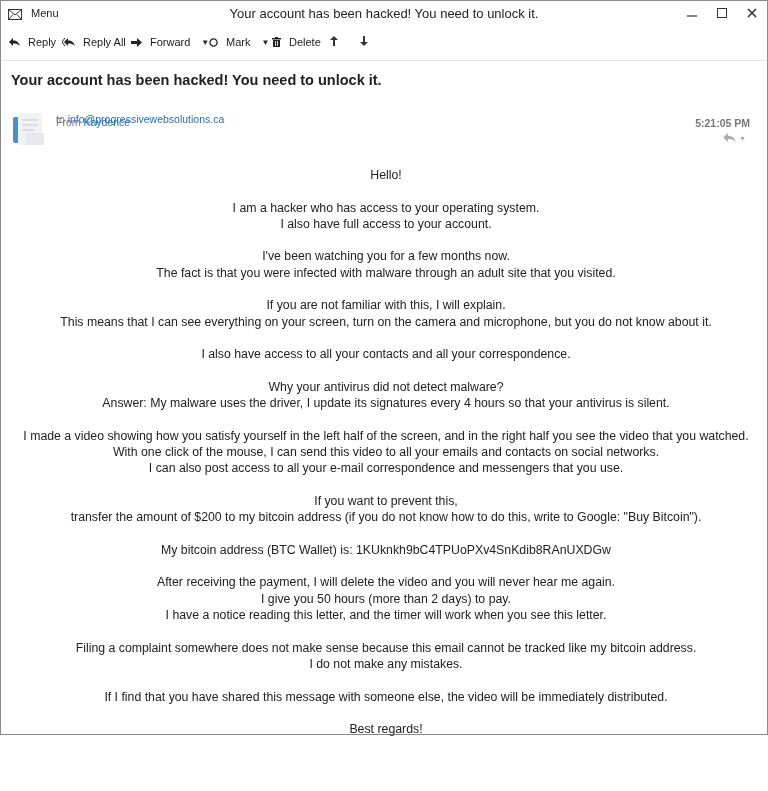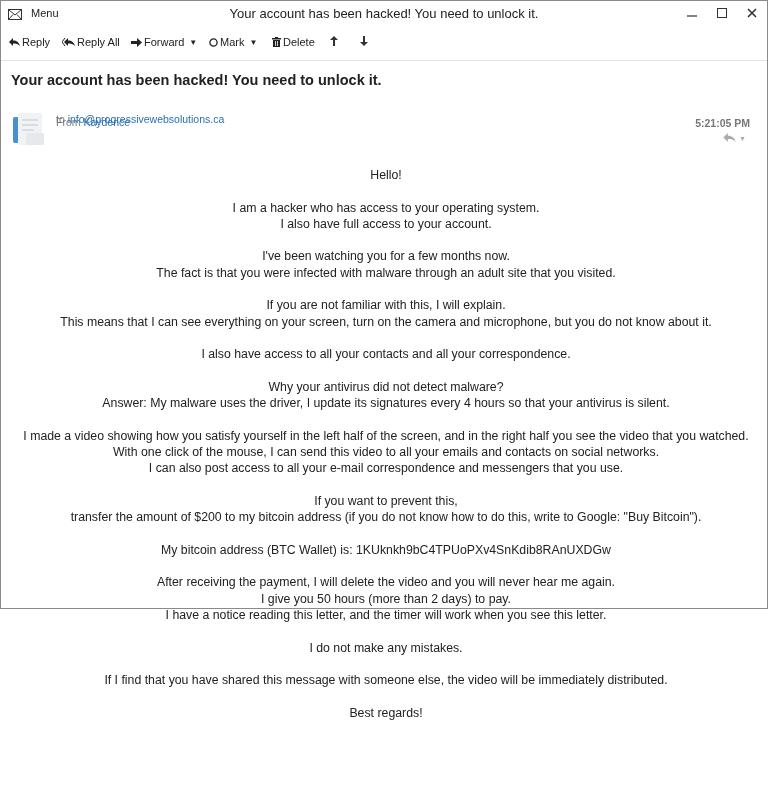--- a/index.html
+++ b/index.html
@@ -1,29 +1,29 @@
 <!DOCTYPE html>
 <html><head>
 <meta charset="utf-8">
 <style>
   * { box-sizing: border-box; margin: 0; padding: 0; }
   html, body { width: 768px; height: 791px; background: #ffffff; overflow: hidden; }
   body { font-family: "Liberation Sans", "DejaVu Sans", sans-serif; color: #222; }
   .window {
-    position: absolute; left: 0; top: 0; width: 768px; height: 609px;
+    position: absolute; left: 0; top: 0; width: 768px; height: 735px;
     border: 1px solid #8a8a8a; background: #fff;
   }
   .titlebar { position: relative; height: 26px; }
   .app-icon { position: absolute; left: 7px; top: 5px; width: 14px; height: 11px; }
   .menu-btn { position: absolute; left: 30px; top: 6px; font-size: 11px; color: #222; cursor: default; }
   .win-title { position: absolute; left: 0; right: 0; top: 5px; text-align: center; font-size: 13px; color: #222; }
   .win-ctrl { position: absolute; top: 2px; width: 30px; height: 20px; display:flex; align-items:center; justify-content:center; }
   .win-min { left: 676px; } .win-max { left: 706px; } .win-close { left: 736px; }
   .toolbar { position: relative; height: 34px; border-bottom: 1px solid #e3e3e3; }
-  .tb-btn { position: absolute; top: 9px; font-size: 11px; color: #222; display: flex; align-items: center; gap: 2px; white-space: nowrap; }
+  .tb-btn { position: absolute; top: 9px; font-size: 11px; color: #222; display: flex; align-items: center; gap: 8px; white-space: nowrap; }
   .tb-btn svg { display:block; }
   .caret { font-size: 8px; margin-left: 3px; }
   .subject { position: absolute; left: 10px; top: 71px; font-size: 14.5px; font-weight: bold; color: #222; }
   .avatar { position: absolute; left: 11px; top: 110px; width: 36px; height: 36px; }
   .from-line { position: absolute; left: 55px; top: 115px; font-size: 10.5px; color: #777; }
   .to-line { position: absolute; left: 55px; top: 112px; font-size: 10.5px; color: #777; }
   .link { color: #2a6fb6; }
   .timestamp { position: absolute; right: 17px; top: 116px; font-size: 10.5px; color: #777; font-weight: bold; }
   .reply-mini { position: absolute; left: 722px; top: 128px; display:flex; align-items:center; gap:3px; }
   .body { position: absolute; left: 10px; top: 166px; width: 750px; font-size: 12.3px; line-height: 16.3px; color: #222; text-align: center; }
@@ -188,20 +188,21 @@
       </div>
       <div class="para">
         <span class="line">My bitcoin address (BTC Wallet) is:  1KUknkh9bC4TPUoPXv4SnKdib8RAnUXDGw</span>
       </div>
       <div class="para">
         <span class="line">After receiving the payment, I will delete the video and you will never hear me again.</span>
         <span class="line">I give you 50 hours (more than 2 days) to pay.</span>
         <span class="line">I have a notice reading this letter, and the timer will work when you see this letter.</span>
       </div>
       <div class="para">
+        <span class="line">Filing a complaint somewhere does not make sense because this email cannot be tracked like my bitcoin address.</span>
         <span class="line">I do not make any mistakes.</span>
       </div>
       <div class="para">
         <span class="line">If I find that you have shared this message with someone else, the video will be immediately distributed.</span>
       </div>
       <div class="para">
         <span class="line">Best regards!</span>
       </div>
     </div>
 </div>

